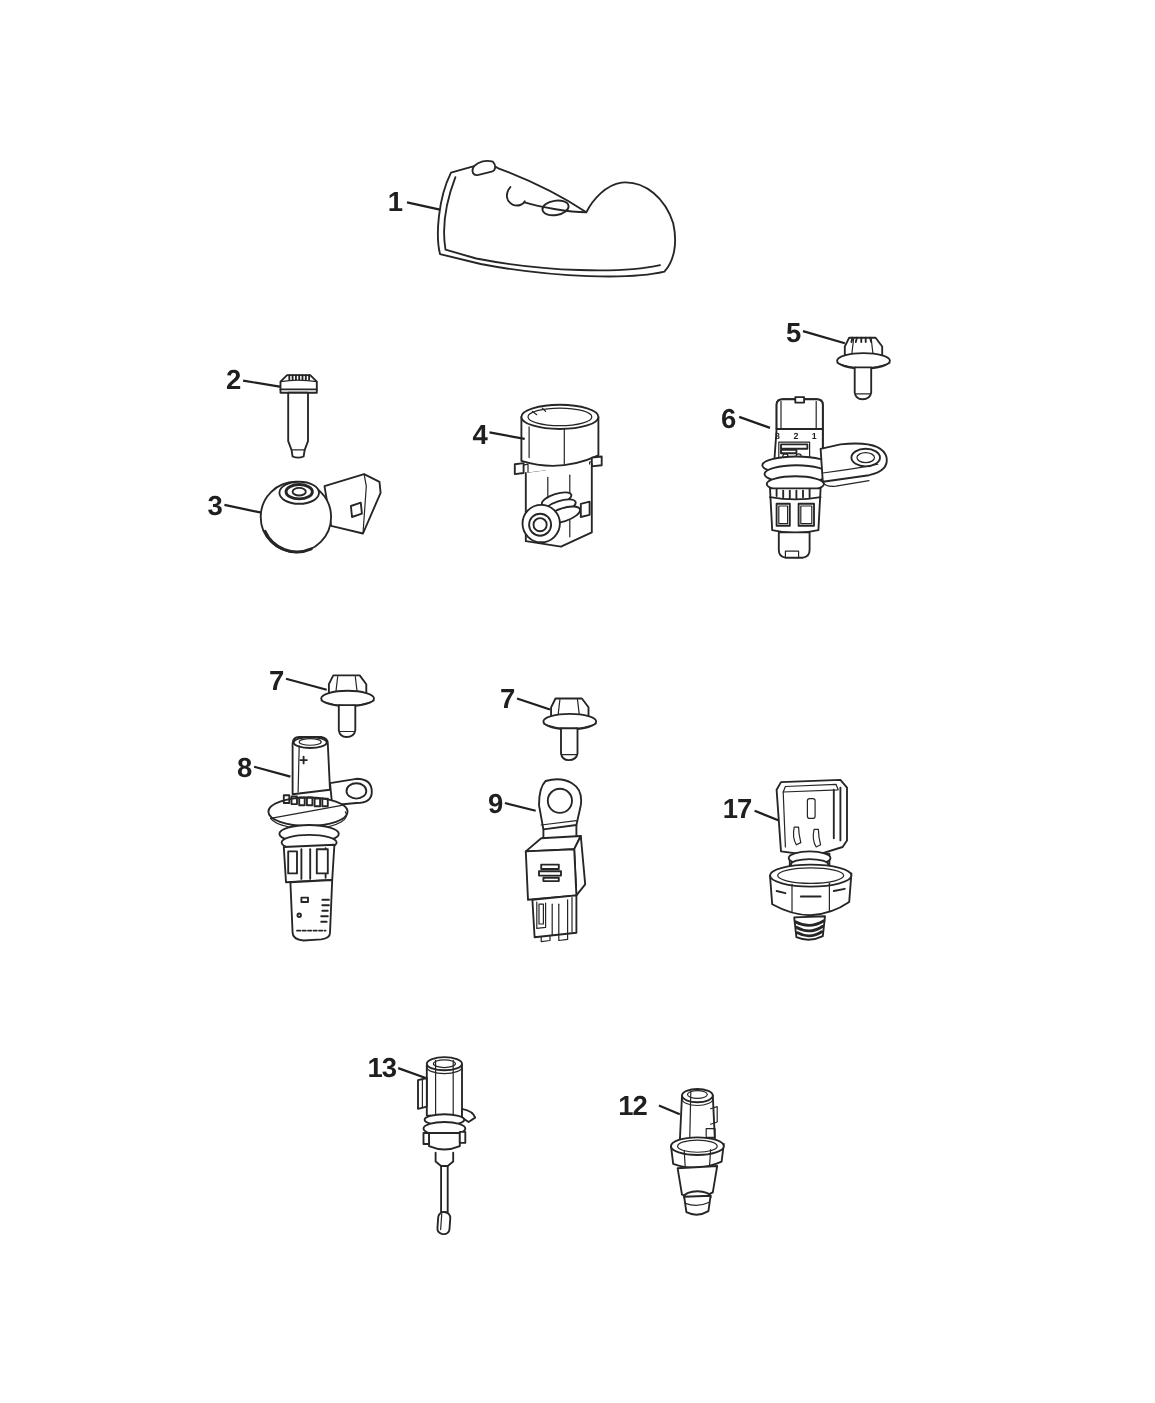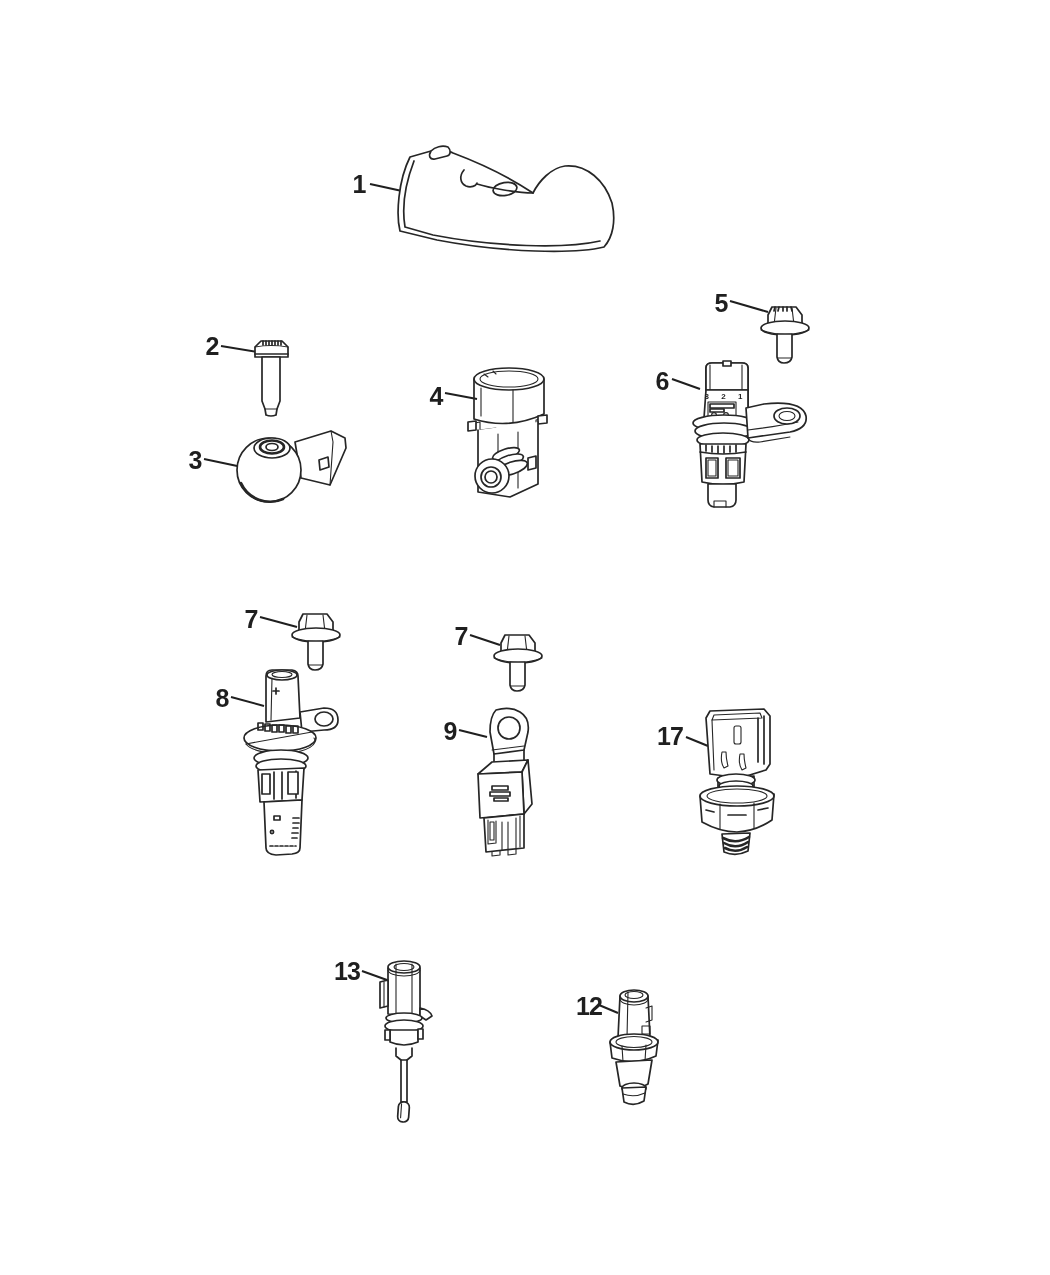--- a/index.html
+++ b/index.html
@@ -43,21 +43,21 @@
   <div class="callout" style="left:177px;top:448px;">3</div>
   <div class="callout" style="left:418px;top:384px;">4</div>
   <div class="callout" style="left:703px;top:291px;">5</div>
   <div class="callout" style="left:644px;top:369px;">6</div>
   <div class="callout" style="left:233px;top:607px;">7</div>
   <div class="callout" style="left:443px;top:624px;">7</div>
   <div class="callout" style="left:204px;top:686px;">8</div>
   <div class="callout" style="left:432px;top:719px;">9</div>
   <div class="callout" style="left:652px;top:724px;">17</div>
   <div class="callout" style="left:329px;top:959px;">13</div>
-  <div class="callout" style="left:571px;top:994px;">12</div>
+  <div class="callout" style="left:557px;top:994px;">12</div>
 
   <svg class="part" style="left:385px;top:143px;" width="240" height="135" viewBox="0 0 240 135">
     <path class="wf" d="M68,10 C100,22 130,38 148,50 C154,38 166,25 180,23 C202,21 220,38 227,60 C231,78 228,94 219,104 C190,111 120,110 52,97 L15,88 C11,72 13,38 25,14 L46,8 C52,5 62,6 68,10 Z"></path>
     <path d="M29,18 C19,44 17,66 20,84 L48,92 C110,104 180,106 215,98"></path>
     <path class="wf" d="M46,8 C43,13 45,17 50,16 L62,13 C66,12 66,7 63,4 C57,2 50,4 46,8 Z"></path>
     <ellipse cx="120" cy="46" rx="12" ry="6.5" transform="rotate(-9 120 46)"></ellipse>
     <path d="M79,27 C74,33 75,40 81,43 C86,45 91,43 92,40"></path>
     <path d="M92,41 C105,45 132,50 148,50"></path>
   </svg>
 

